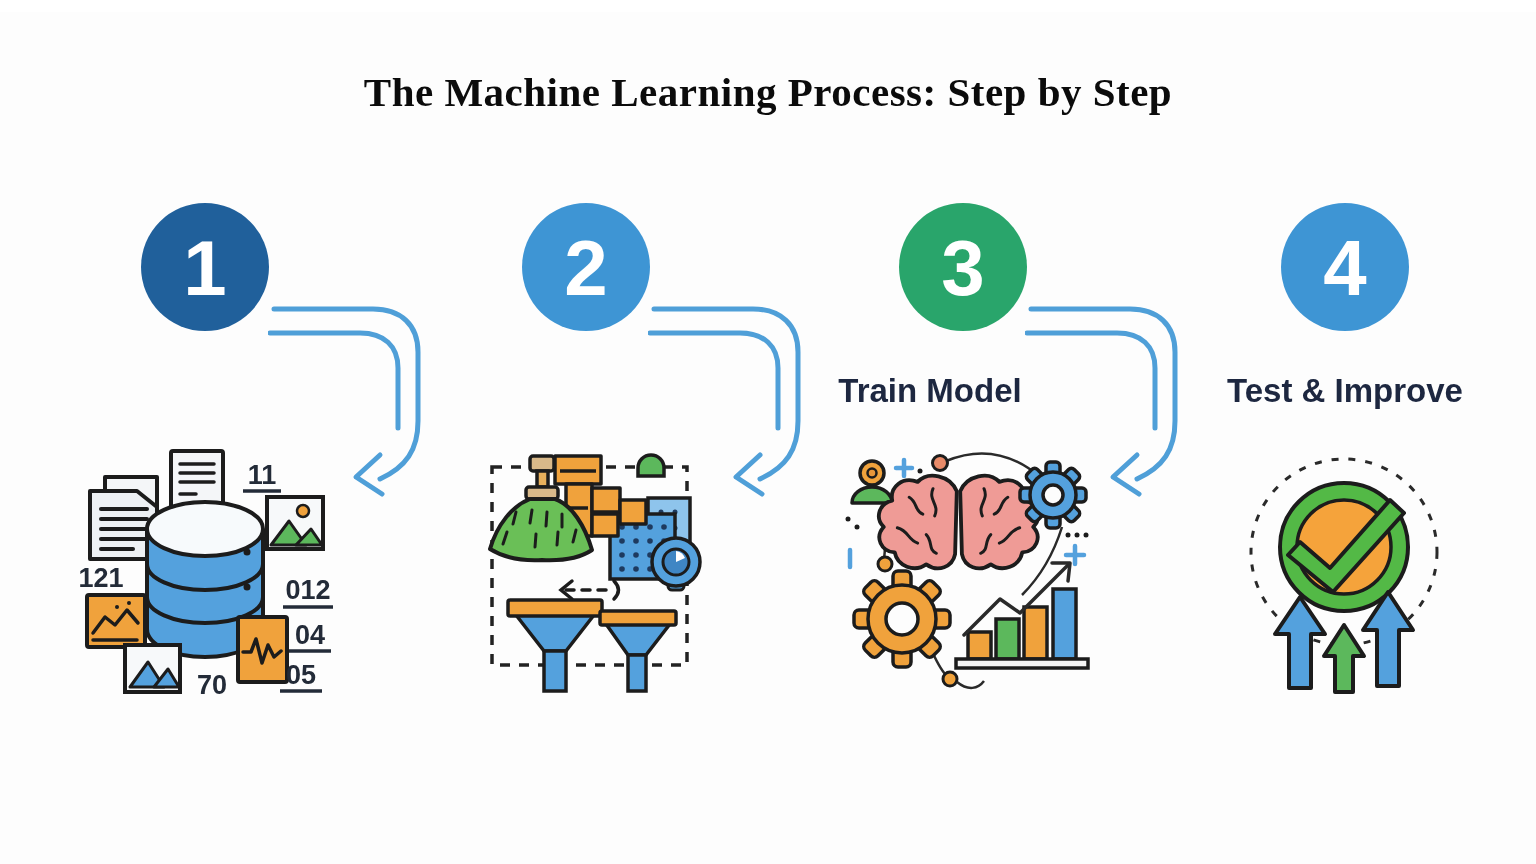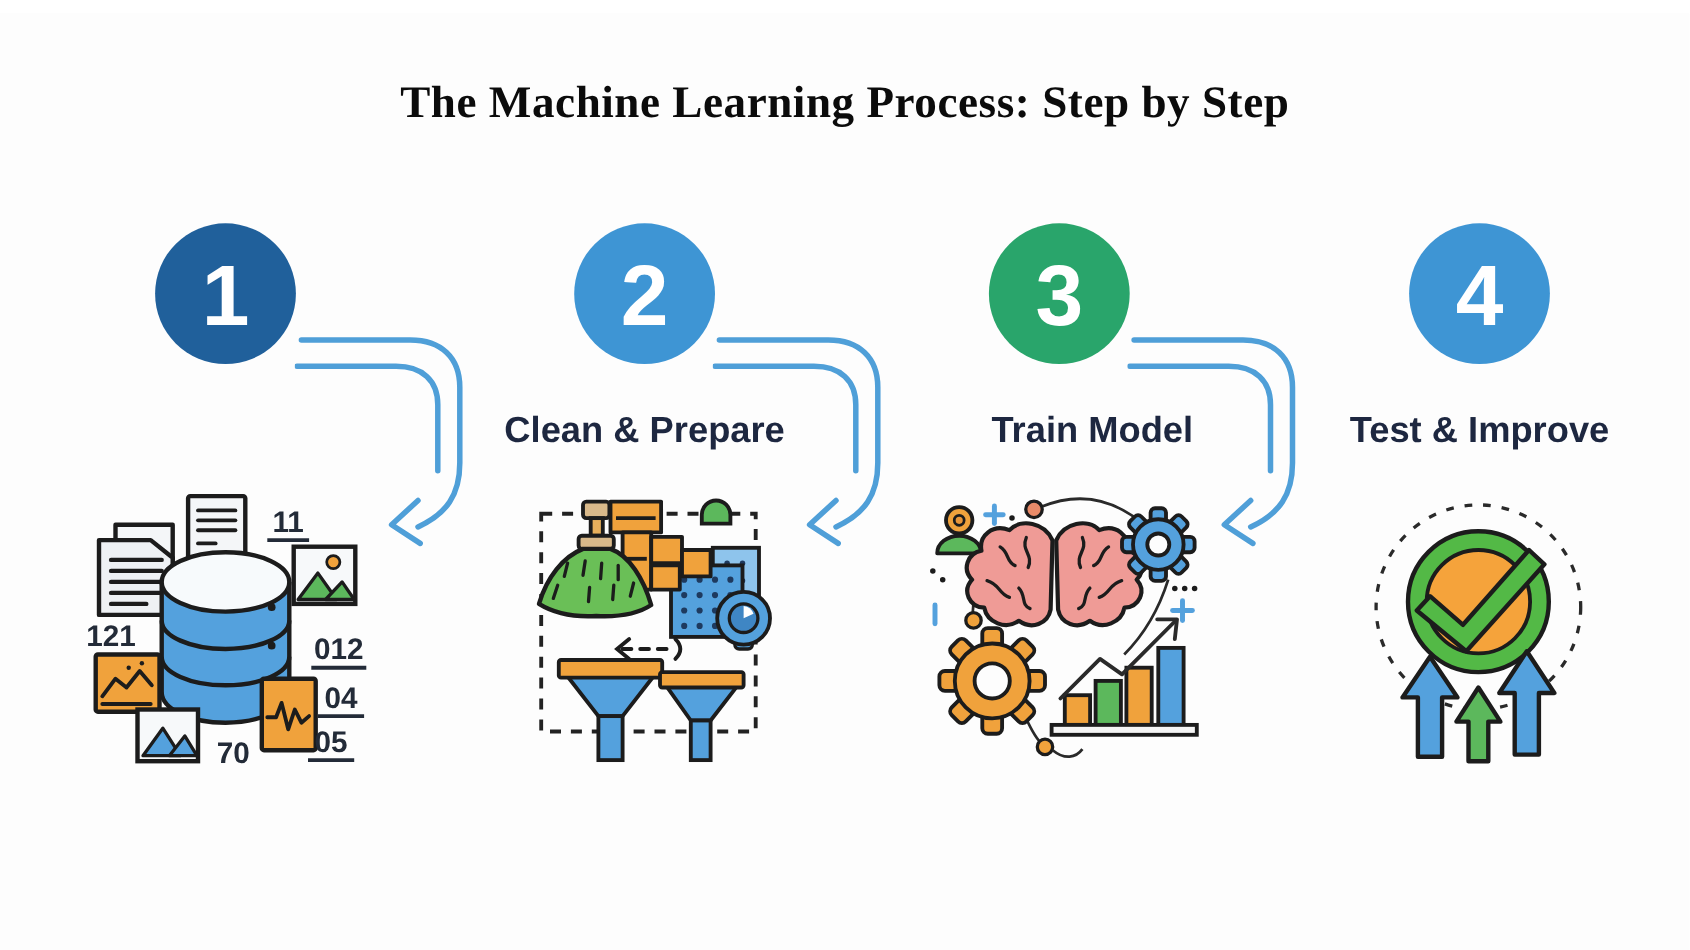--- a/index.html
+++ b/index.html
@@ -47,22 +47,21 @@
   </svg>
   <svg class="step-circle" style="left:898px" viewBox="0 0 130 130">
     <circle cx="65" cy="65" r="64" fill="#29a56b"></circle>
     <text x="65" y="93" text-anchor="middle">3</text>
   </svg>
   <svg class="step-circle" style="left:1280px" viewBox="0 0 130 130">
     <circle cx="65" cy="65" r="64" fill="#3e95d4"></circle>
     <text x="65" y="93" text-anchor="middle">4</text>
   </svg>
 
-  <div class="step-label" style="left:386px">Clean &amp; Prepare</div>
-  <div class="step-label" style="left:793px">Train Model</div>
+  <div class="step-label" style="left:730px">Train Model</div>
   <div class="step-label" style="left:1145px">Test &amp; Improve</div>
 
   <svg class="connector" style="left:268px" width="175" height="205" viewBox="0 0 175 205" fill="none" stroke-linecap="round" stroke-linejoin="round">
     <path d="M 6 14 H 105 C 133 14, 150 30, 150 57 V 126 C 150 155, 138 172, 112 184" stroke-width="5" stroke="#4f9fd8"></path>
     <path d="M 2 38 H 92 C 116 38, 130 51, 130 73 V 133" stroke-width="5" stroke="#4f9fd8"></path>
     <polyline points="112 160, 88 182, 114 199" stroke-width="5" stroke="#4f9fd8"></polyline>
   </svg>
   <svg class="connector" style="left:648px" width="175" height="205" viewBox="0 0 175 205" fill="none" stroke-linecap="round" stroke-linejoin="round">
     <path d="M 6 14 H 105 C 133 14, 150 30, 150 57 V 126 C 150 155, 138 172, 112 184" stroke-width="5" stroke="#4f9fd8"></path>
     <path d="M 2 38 H 92 C 116 38, 130 51, 130 73 V 133" stroke-width="5" stroke="#4f9fd8"></path>

